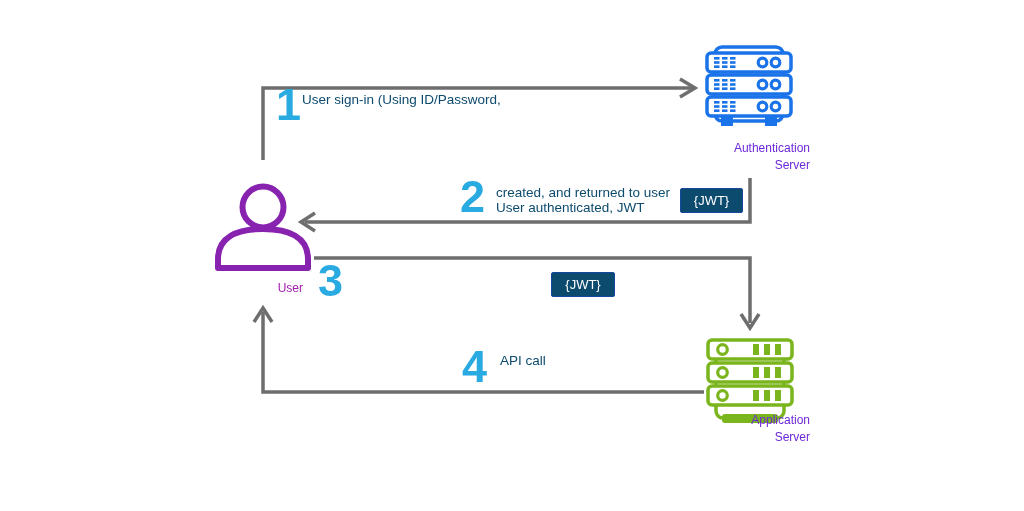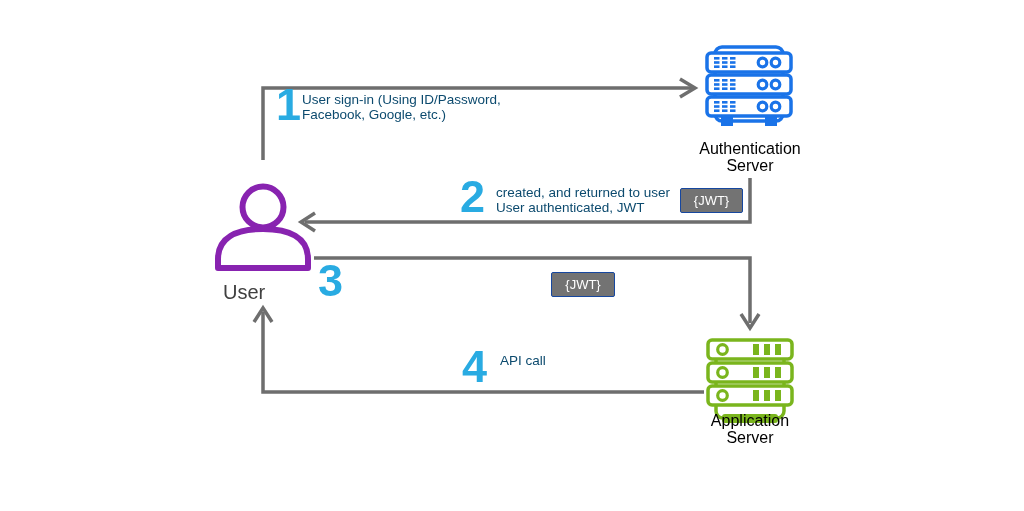--- a/index.html
+++ b/index.html
@@ -11,28 +11,28 @@
   #arrow-layer{position:absolute;left:0;top:0;width:1024px;height:511px;z-index:1;}
   .icon{z-index:2;}
   .step-number{
     position:absolute;z-index:3;font-size:45px;font-weight:bold;color:#29abe2;
     line-height:1;letter-spacing:-1px;
   }
   .step-text{
     position:absolute;z-index:3;font-size:13.5px;line-height:15px;color:#0c4a6e;
   }
   .actor-label{
-    position:absolute;z-index:3;font-size:16px;line-height:17px;color:#000000;
-    text-align:center;width:120px;
+    position:absolute;z-index:3;font-size:12px;line-height:17px;color:#6d28d9;
+    text-align:right;width:120px;
   }
   .user-label{
-    position:absolute;z-index:3;font-size:20px;color:#404040;text-align:left;width:80px;
+    position:absolute;z-index:3;font-size:12px;color:#a21caf;text-align:right;width:80px;
   }
   .jwt-badge{
-    position:absolute;z-index:3;background:#737373;color:#ffffff;
+    position:absolute;z-index:3;background:#0c4a6e;color:#ffffff;
     font-size:13px;display:flex;align-items:center;justify-content:center;
     border-radius:2px;border:1px solid #16479f;box-sizing:border-box;
   }
   .badge-2{left:680px;top:188px;width:63px;height:25px;}
   .badge-3{left:551px;top:272px;width:64px;height:25px;}
 </style>
 </head>
 <body>
 
 <div id="stage">
@@ -144,21 +144,20 @@
     </g>
   </svg>
   <div class="actor-label" style="left:690px;top:412px">
     <div>Application</div>
     <div>Server</div>
   </div>
 
   <div class="step-number" style="left:276px;top:82px">1</div>
   <div class="step-text" style="left:302px;top:92px">
     <div>User sign-in (Using ID/Password,</div>
-    <div>Facebook, Google, etc.)</div>
   </div>
 
   <div class="step-number" style="left:460px;top:174px">2</div>
   <div class="step-text" style="left:496px;top:185px">
     <div>created, and returned to user</div>
     <div>User authenticated, JWT</div>
   </div>
   <div class="jwt-badge badge-2">{JWT}</div>
 
   <div class="step-number" style="left:318px;top:258px">3</div>

